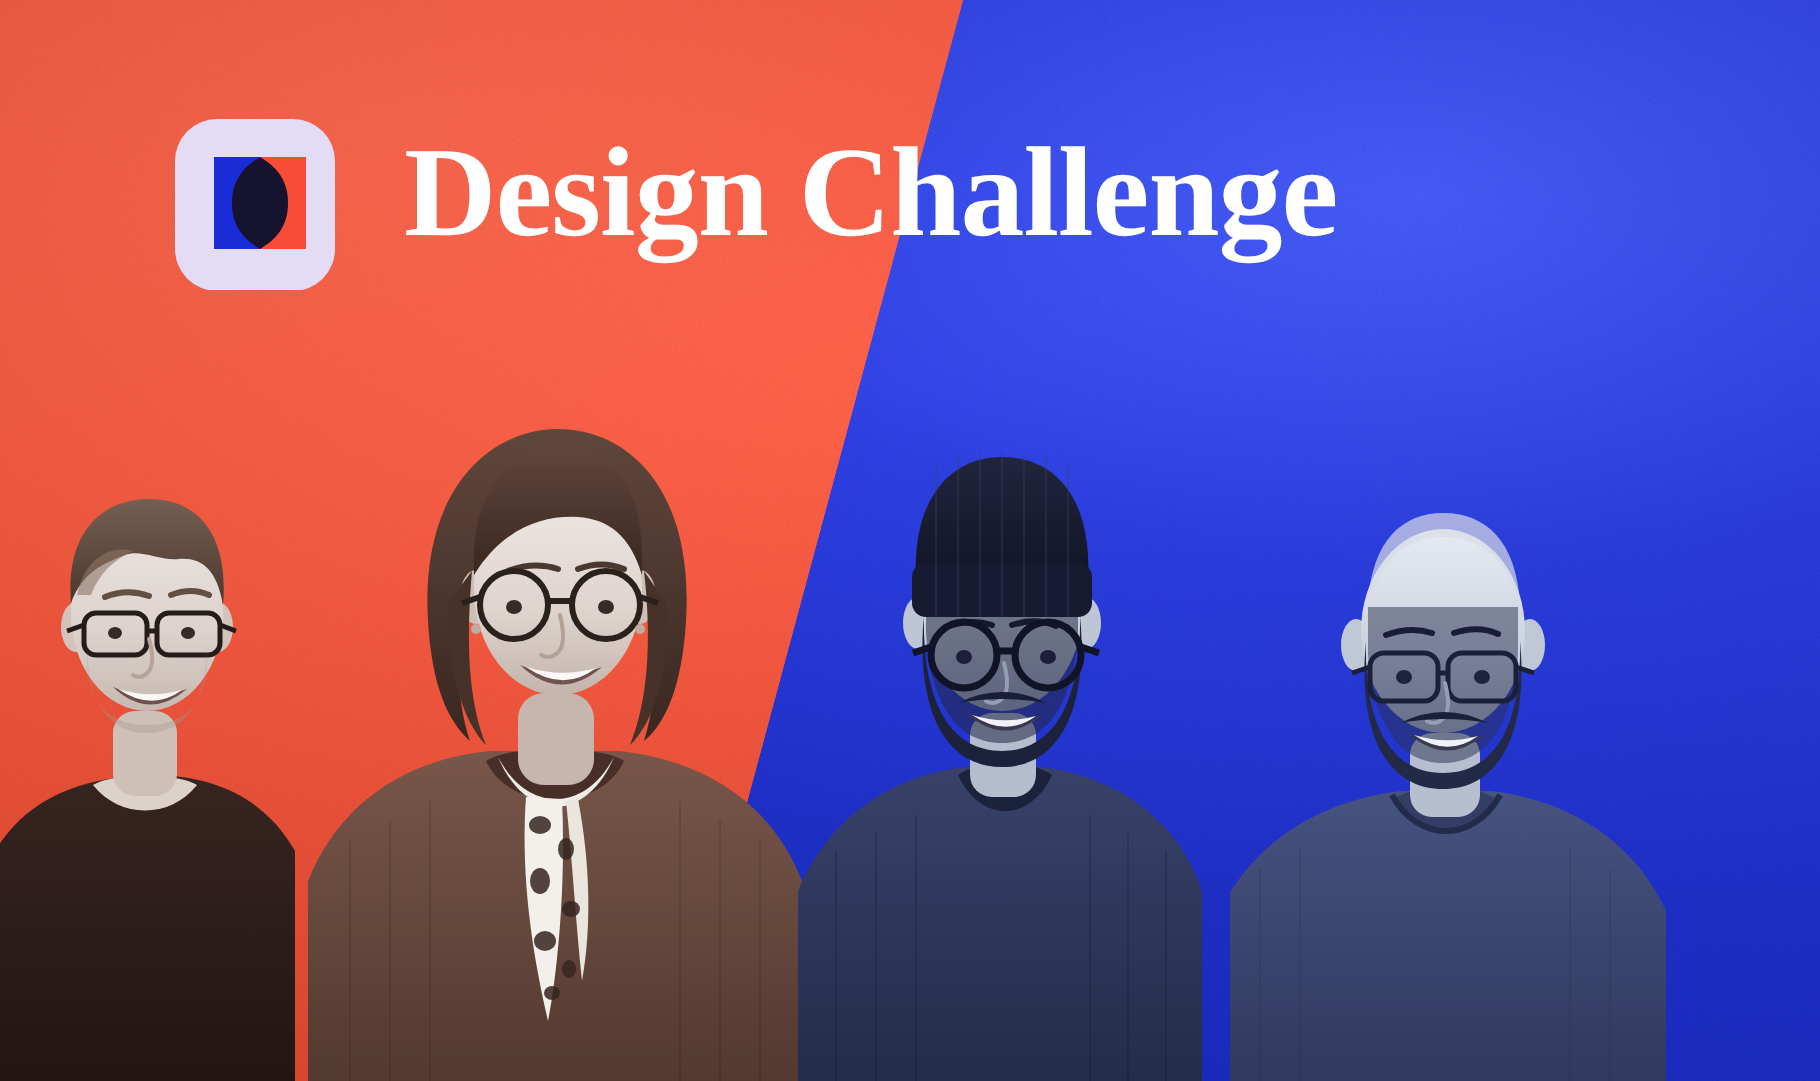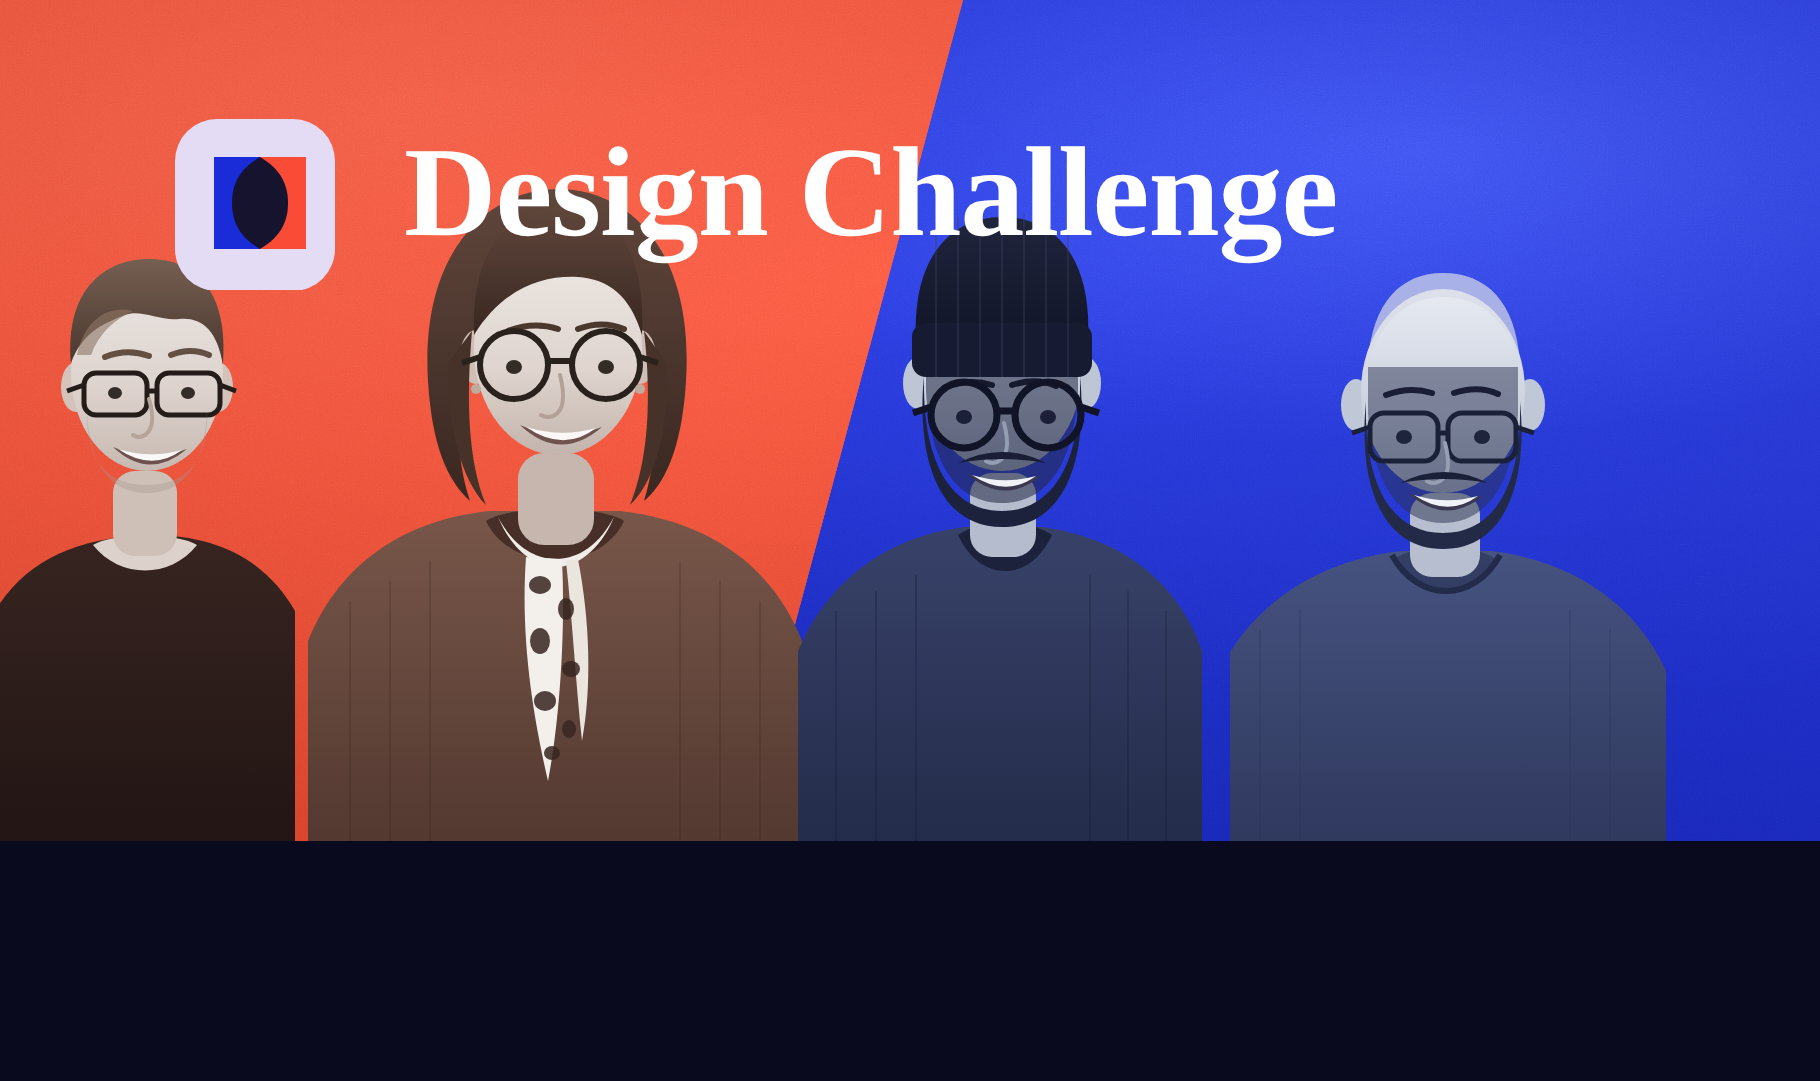--- a/index.html
+++ b/index.html
@@ -2,21 +2,21 @@
 <html><head>
 <meta charset="utf-8">
 <title>Design Challenge</title>
 <style>
   html,body{margin:0;padding:0;}
   body{
     width:1820px;height:1081px;overflow:hidden;
     font-family:"Liberation Sans", sans-serif;
     background:#0a0a1e;
   }
-  .stage{position:relative;width:1820px;height:841px;overflow:hidden;text-decoration:underline;}
+  .stage{position:relative;width:1820px;height:1081px;overflow:hidden;text-decoration:underline;}
 
   
   .bg-blue{position:absolute;inset:0;background:#1a2bd8;}
   .bg-blue .sheen{
     position:absolute;inset:0;
     background:
       radial-gradient(110% 90% at 78% 18%, rgba(60,82,255,.95) 0%, rgba(35,54,226,.55) 38%, rgba(12,26,180,0) 72%),
       linear-gradient(200deg, #2a3cf0 0%, #1a2bd8 45%, #1020bb 100%);
   }
   .bg-red{

